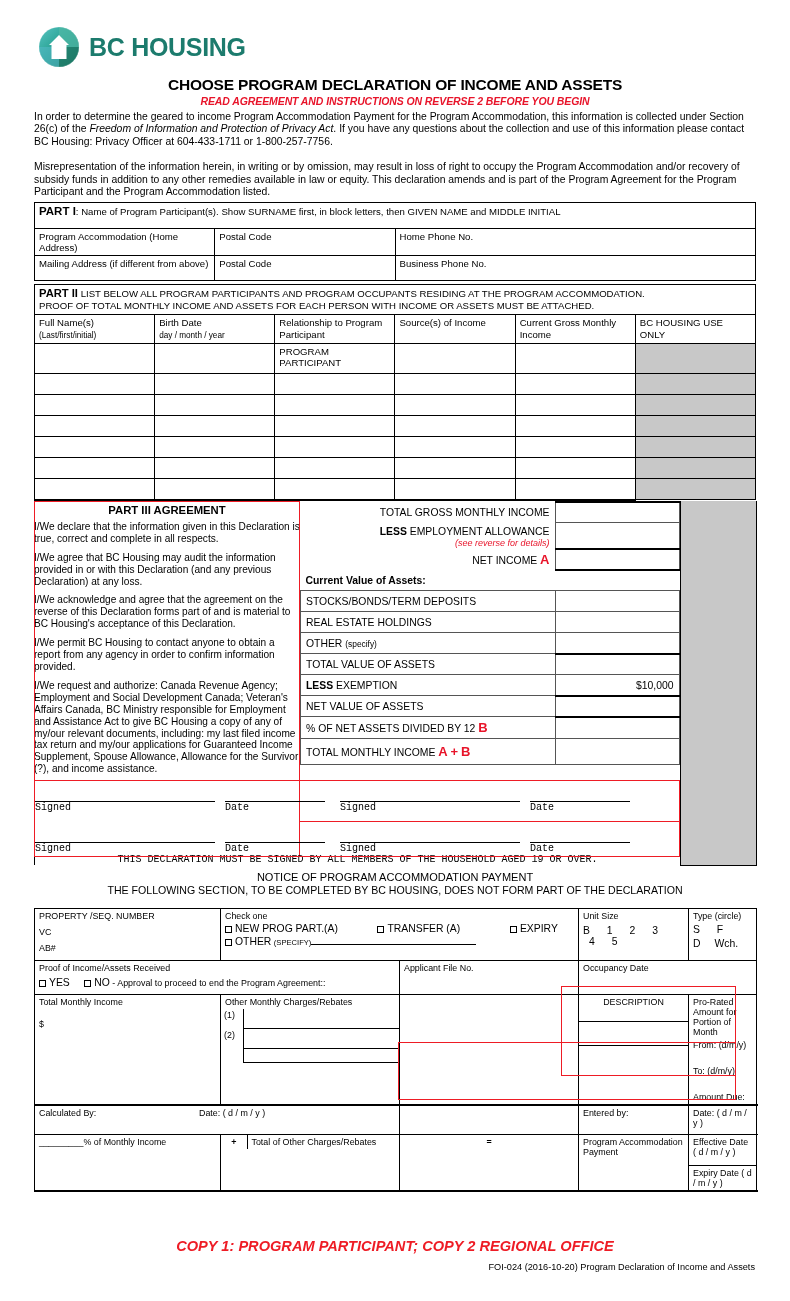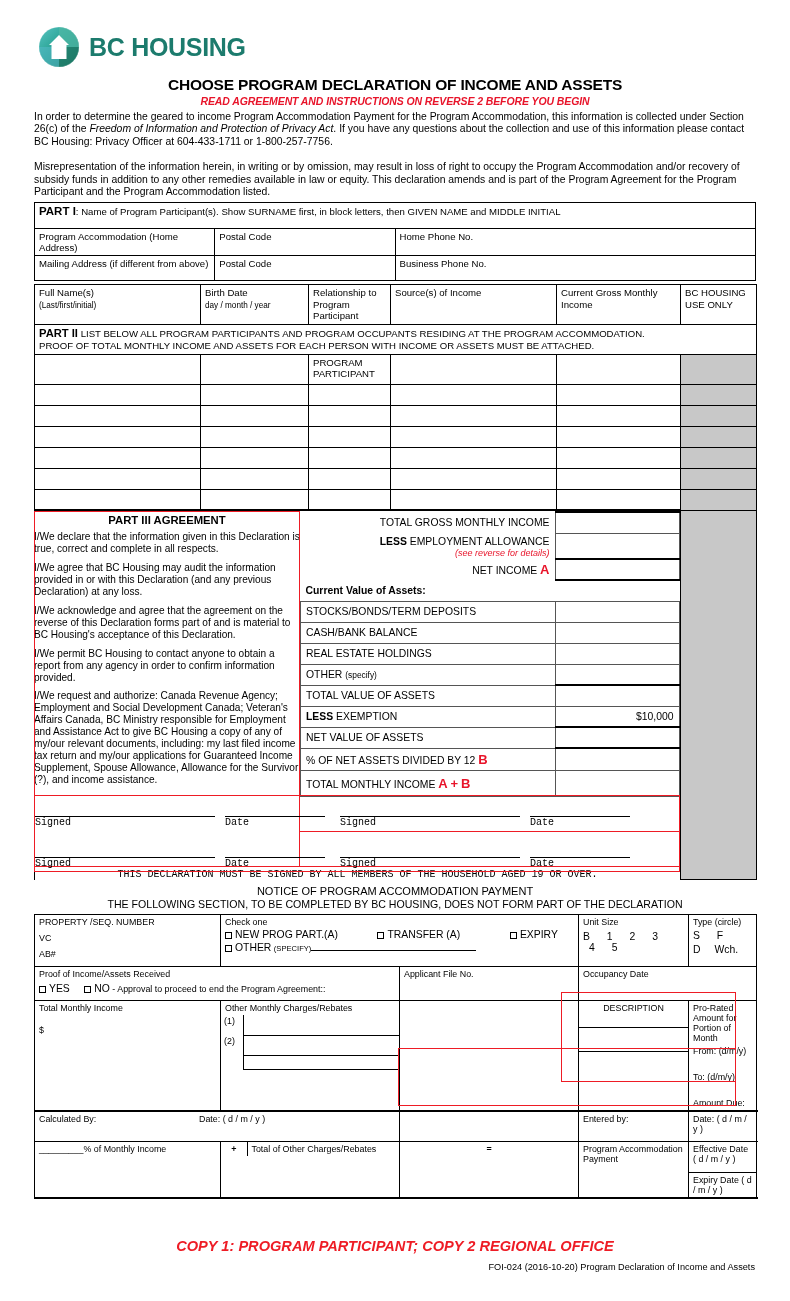--- a/index.html
+++ b/index.html
@@ -93,21 +93,21 @@
   .sigfoot { text-align: center; font-size: 10.6px; padding-top: 1px; padding-bottom: 2px; }
 
   
   .redbox { position: absolute; border: 1.7px solid #ee1c25; pointer-events: none; }
 
   
   .notice1 { text-align: center; font-size: 11px; margin-top: 5px; }
   .notice2 { text-align: center; font-size: 10.6px; margin-top: 1px; margin-bottom: 3px; }
 
   
-  table.bot { width: 722px; margin: 4px 34px; border-collapse: collapse; table-layout: fixed; }
+  table.bot { width: 722px; margin: 12px 34px; border-collapse: collapse; table-layout: fixed; }
   table.bot td { border: 1px solid #000; font-size: 8.9px; padding: 2px 4px; vertical-align: top; }
   .cb { display: inline-block; width: 7px; height: 7px; border: 1px solid #000; margin-right: 3px; vertical-align: -1px; }
   .u-line { display: inline-block; border-bottom: 1px solid #000; height: 9px; }
   .bigger { font-size: 10.4px; }
   .tiny { font-size: 7.6px; }
   .ctr { text-align: center; }
   .vmid { vertical-align: middle; }
   .plus { font-size: 15px; font-weight: bold; text-align: center; vertical-align: middle; }
 
   
@@ -173,20 +173,27 @@
       <td style="border-left:1.6px solid #000;border-bottom:1.6px solid #000;"><span>Mailing Address (if different from above)</span></td>
       <td style="border-bottom:1.6px solid #000;"><span>Postal Code</span></td>
       <td colspan="2" style="border-right:1.6px solid #000;border-bottom:1.6px solid #000;"><span>Business Phone No.</span></td>
     </tr>
   </tbody>
     </table>
 
   <table class="form" style="margin-top:3px;">
     <tbody>
         <tr>
+      <td colspan="6" class="partII-title" style="border-left:1.6px solid #000;border-right:1.6px solid #000;border-top:1.6px solid #000;">
+        <span class="b">PART II</span>
+        <span>LIST BELOW ALL PROGRAM PARTICIPANTS AND PROGRAM OCCUPANTS RESIDING AT THE PROGRAM ACCOMMODATION.</span><br>
+        <span>PROOF OF TOTAL MONTHLY INCOME AND ASSETS FOR EACH PERSON WITH INCOME OR ASSETS MUST BE ATTACHED.</span>
+      </td>
+    </tr>
+    <tr>
       <th class="ch" style="width:166px;border-left:1.6px solid #000;">
         <span>Full Name(s)</span><br>
         <span class="sm">(Last/first/initial)</span>
       </th>
       <th class="ch" style="width:108px;">
         <span>Birth Date</span><br>
         <span class="sm">day / month / year</span>
       </th>
       <th class="ch" style="width:82px;">
         <span>Relationship to Program Participant</span>
@@ -195,27 +202,20 @@
         <span>Source(s) of Income</span>
       </th>
       <th class="ch" style="width:124px;">
         <span>Current Gross Monthly Income</span>
       </th>
       <th class="ch" style="width:76px;border-right:1.6px solid #000;border-left:1.6px solid #000;">
         <span>BC HOUSING USE ONLY</span>
       </th>
     </tr>
     <tr>
-      <td colspan="6" class="partII-title" style="border-left:1.6px solid #000;border-right:1.6px solid #000;border-top:1.6px solid #000;">
-        <span class="b">PART II</span>
-        <span>LIST BELOW ALL PROGRAM PARTICIPANTS AND PROGRAM OCCUPANTS RESIDING AT THE PROGRAM ACCOMMODATION.</span><br>
-        <span>PROOF OF TOTAL MONTHLY INCOME AND ASSETS FOR EACH PERSON WITH INCOME OR ASSETS MUST BE ATTACHED.</span>
-      </td>
-    </tr>
-    <tr>
       <td style="height:30px;border-left:1.6px solid #000;"></td>
       <td></td>
       <td class="pp">PROGRAM PARTICIPANT</td>
       <td></td>
       <td></td>
       <td class="grayc" style="border-right:1.6px solid #000;"></td>
     </tr>
     <tr class="datarow">
       <td style="border-left:1.6px solid #000;"></td>
           <td></td>
@@ -301,24 +301,20 @@
                 <span class="redA">A</span>
               </td>
               <td class="val thickabove thickbelow"></td>
             </tr>
             <tr>
               <td class="cva" colspan="1">Current Value of Assets:</td>
               <td class="noline"></td>
             </tr>
             <tr>
               <td class="llab">STOCKS/BONDS/TERM DEPOSITS</td>
-              <td class="val"></td>
-            </tr>
-            <tr>
-              <td class="llab">CASH/BANK BALANCE</td>
               <td class="val"></td>
             </tr>
             <tr>
               <td class="llab">REAL ESTATE HOLDINGS</td>
               <td class="val"></td>
             </tr>
             <tr>
               <td class="llab">
                 <span>OTHER</span>
                 <span class="spec">(specify)</span>

